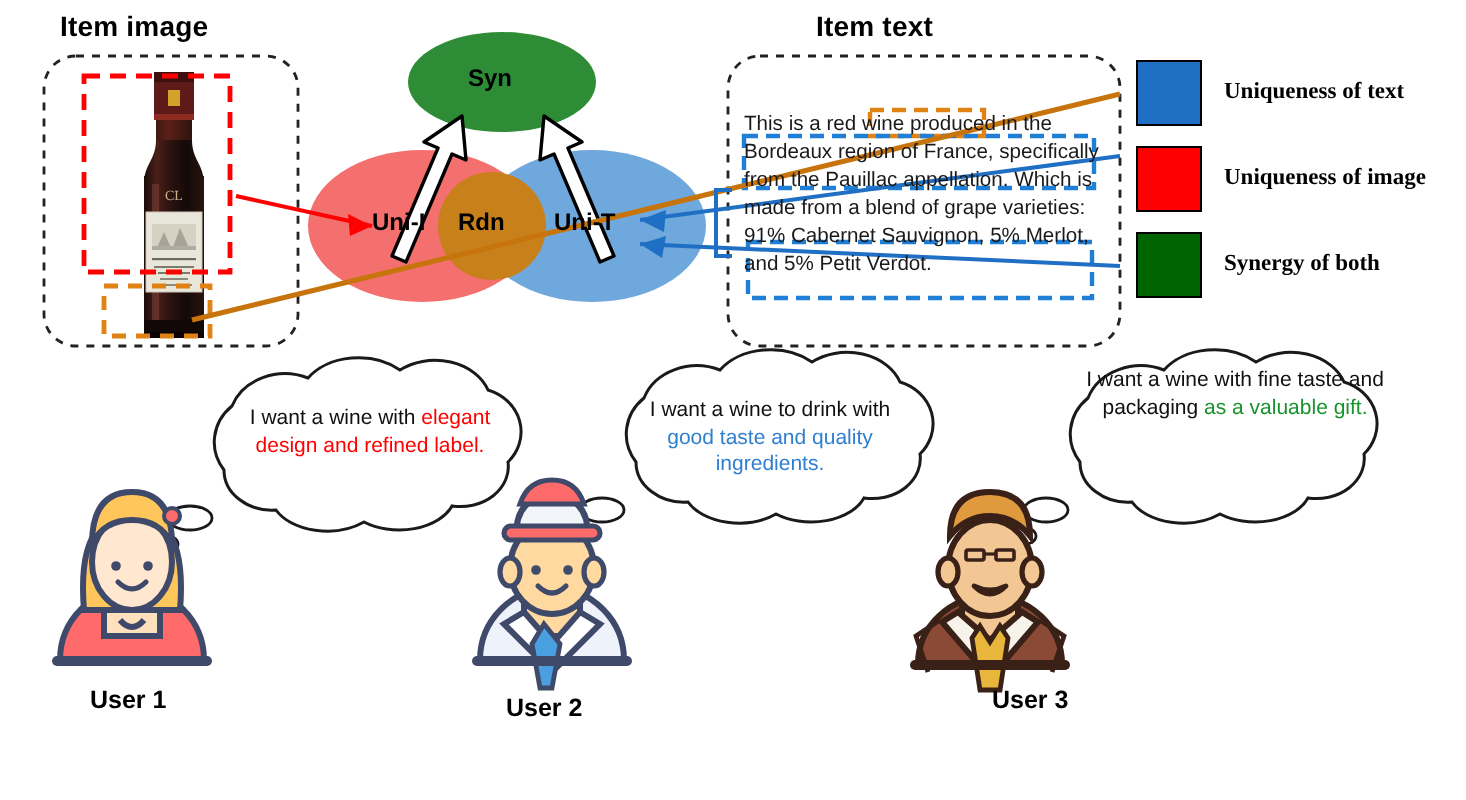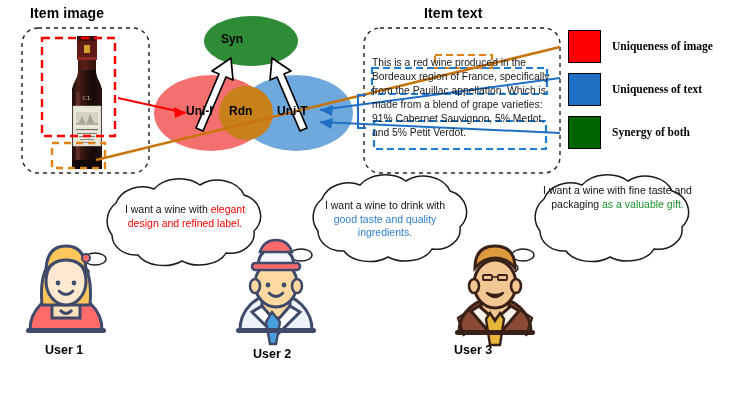--- a/index.html
+++ b/index.html
@@ -16,21 +16,21 @@
   
   .sec-title{
     position:absolute;
     font-weight:bold;
     font-size:14px;
     color:#000;
     letter-spacing:.1px;
     white-space:nowrap;
   }
   #title-image{left:30px;top:5px;text-align:center;}
-  #title-text{left:424px;top:5px;}
+  #title-text{left:408px;top:5px;}
 
   
   .item-text{
     position:absolute;
     left:372px;top:56px;width:180px;
     font-size:10.3px;
     line-height:14.1px;
     color:#1a1a1a;
     text-align:left;
     z-index:6;
@@ -38,21 +38,21 @@
 
   
   .venn-label{
     position:absolute;
     font-weight:bold;
     font-size:12px;
     color:#000;
     white-space:nowrap;
     z-index:6;
   }
-  #label-syn{left:221px;top:32px;}
+  #label-syn{left:234px;top:32px;}
   #label-unii{left:186px;top:104px;}
   #label-rdn{left:229px;top:104px;}
   #label-unit{left:277px;top:104px;text-align:right;}
 
   
   .legend{position:absolute;left:568px;top:28px;width:165px;}
   .legend-row{display:flex;align-items:center;height:36px;margin-bottom:7px;}
   .legend-swatch{
     width:31px;height:31px;border:1px solid #000;flex:0 0 auto;
   }
@@ -85,21 +85,21 @@
   .user-caption{
     position:absolute;
     font-weight:bold;
     font-size:12.5px;
     color:#000;
     white-space:nowrap;
     text-align:center;
   }
   #caption-user-1{left:45px;top:343px;}
   #caption-user-2{left:253px;top:347px;text-align:center;}
-  #caption-user-3{left:454px;top:343px;}
+  #caption-user-3{left:496px;top:343px;}
 </style>
 </head>
 <body>
 
 <div class="stage">
 
   <svg class="svg-layer" viewBox="0 0 733 400">
     <defs>
       <linearGradient id="bottleGlass" x1="0" y1="0" x2="1" y2="0">
         <stop offset="0%" stop-color="#1b0d0b"></stop>
@@ -295,26 +295,26 @@
     <span>Merlot, and 5% Petit Verdot.</span>
   </div>
 
   <div class="venn-label" id="label-syn">Syn</div>
   <div class="venn-label" id="label-unii">Uni-I</div>
   <div class="venn-label" id="label-rdn">Rdn</div>
   <div class="venn-label" id="label-unit">Uni-T</div>
 
   <div class="legend">
     <div class="legend-row">
+      <div class="legend-swatch" style="background:#1F6FC4;"></div>
+      <div class="legend-label">Uniqueness of text</div>
+    </div>
+    <div class="legend-row">
       <div class="legend-swatch" style="background:#FF0000;"></div>
       <div class="legend-label">Uniqueness of image</div>
-    </div>
-    <div class="legend-row">
-      <div class="legend-swatch" style="background:#1F6FC4;"></div>
-      <div class="legend-label">Uniqueness of text</div>
     </div>
     <div class="legend-row">
       <div class="legend-swatch" style="background:#006400;"></div>
       <div class="legend-label">Synergy of both</div>
     </div>
   </div>
 
   <div class="bubble-text" id="bubble-text-1">
     <span>I want a wine with</span>
     <span class="hl-red">elegant design and refined label.</span>

